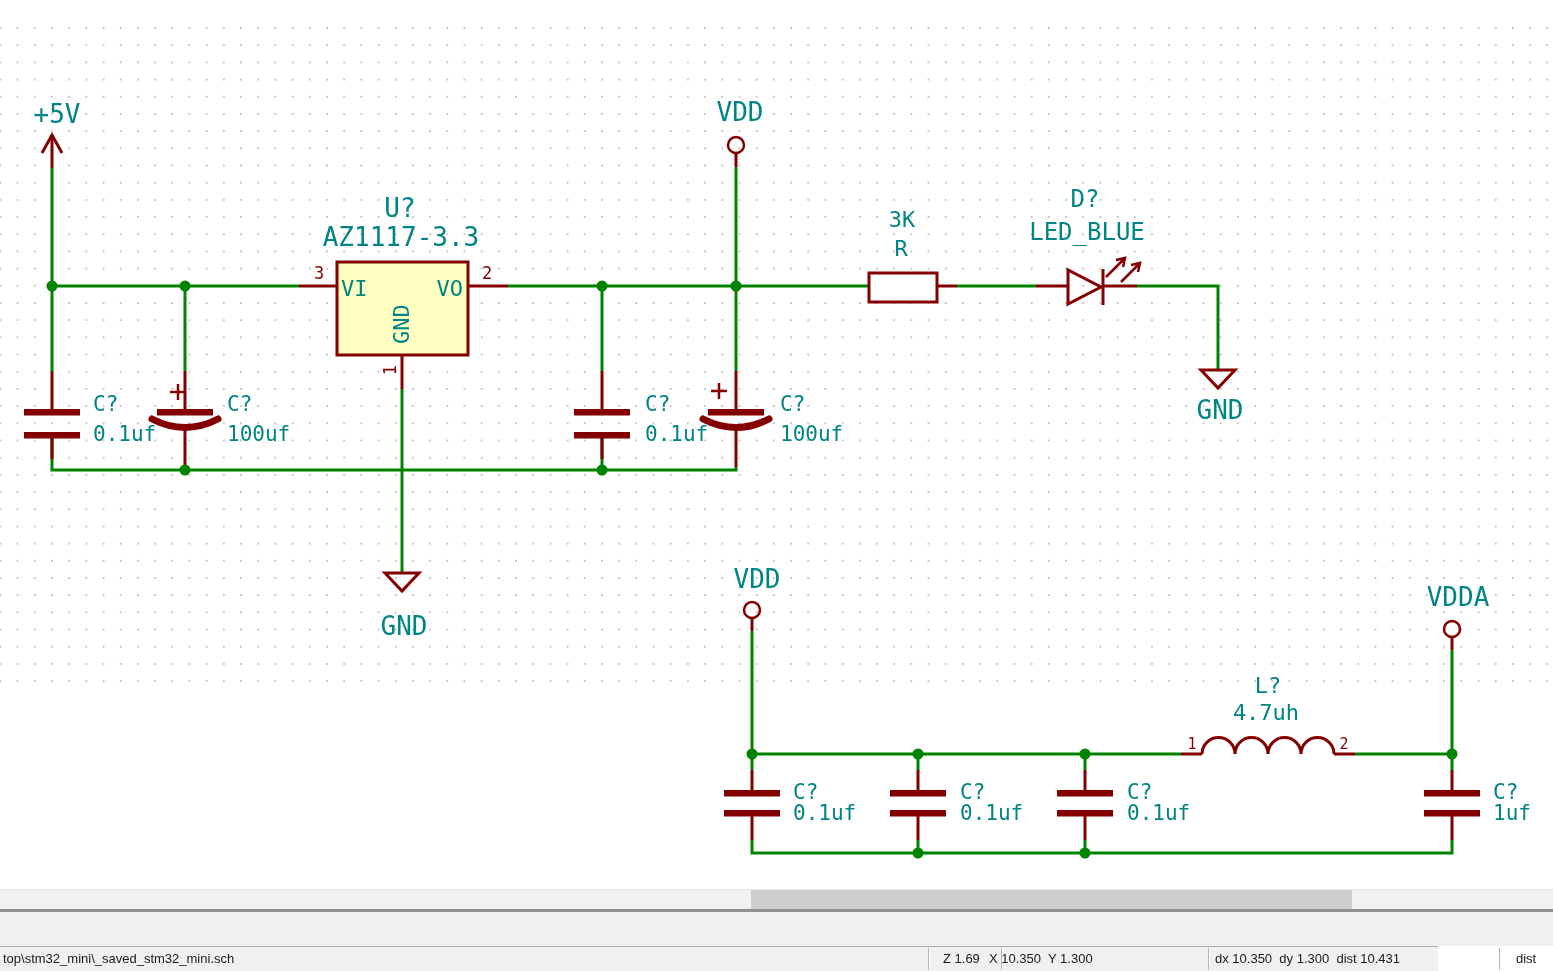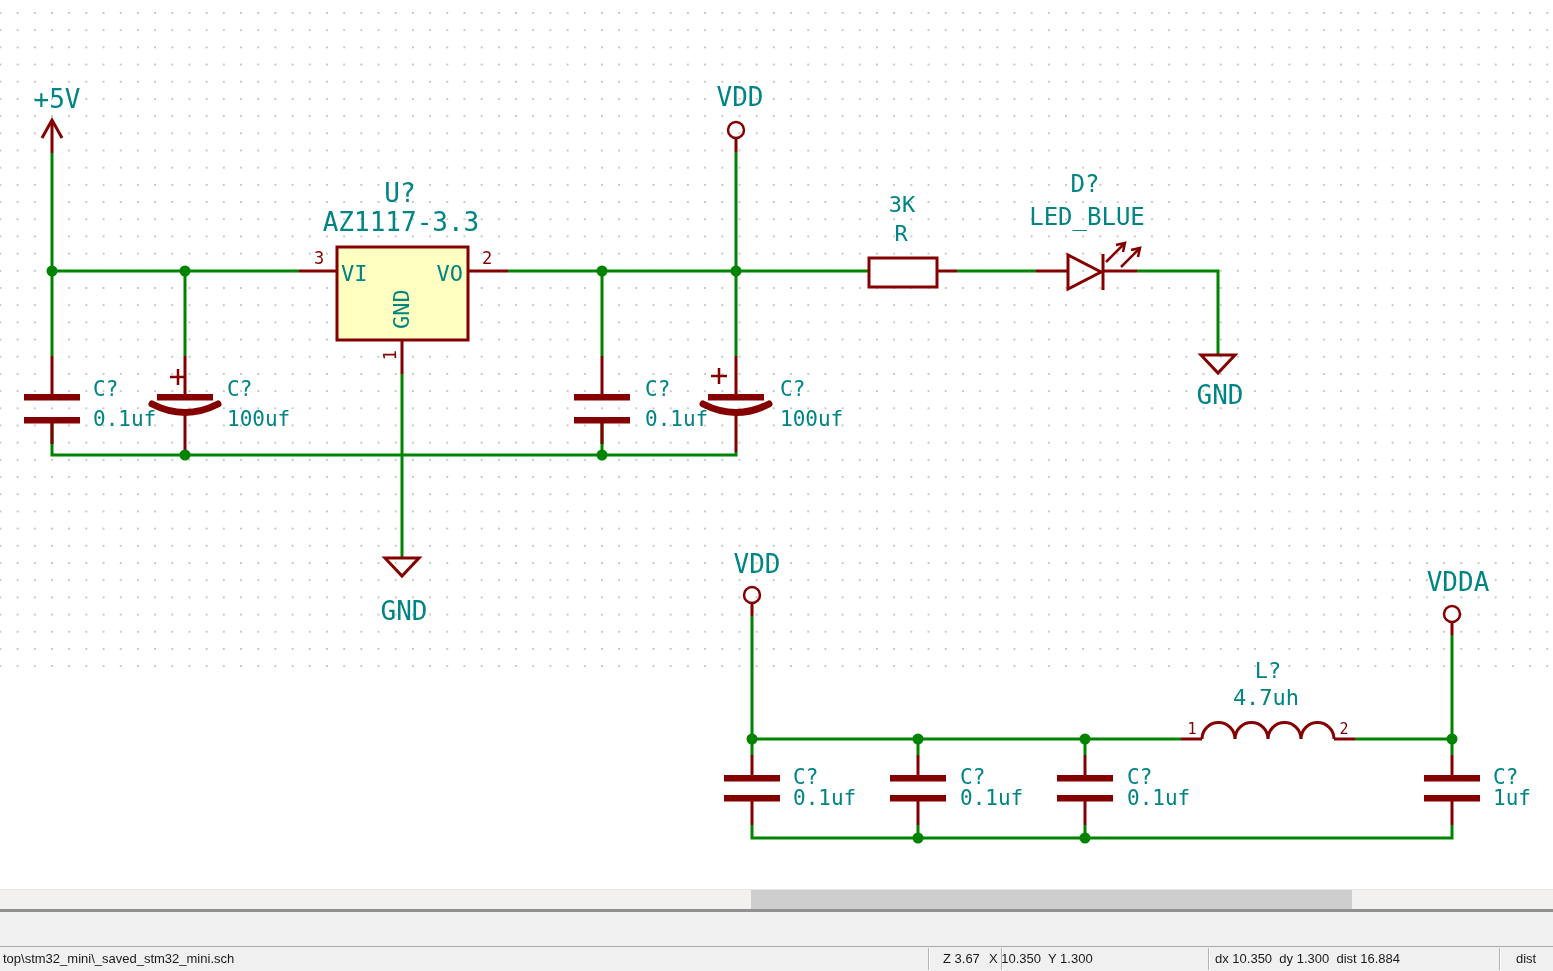--- a/index.html
+++ b/index.html
@@ -2,21 +2,21 @@
 <html><head>
 <meta charset="utf-8">
 <style>
   html,body{margin:0;padding:0;background:#ffffff;}
   #screen{
     position:relative;width:1553px;height:971px;overflow:hidden;
     background:#ffffff;font-family:"Liberation Sans",sans-serif;
   }
   
   #canvas{
-    position:absolute;left:0;top:0;width:1553px;height:680px;
+    position:absolute;left:0;top:15px;width:1553px;height:680px;
     background-color:#ffffff;
     background-image:radial-gradient(circle,#c6c6c6 1.1px,rgba(255,255,255,0) 1.1px);
     background-size:17.2px 17.2px;
     background-position:-8.2px 4.4px;
   }
   #canvas svg{position:absolute;left:0;top:0;}
   svg text{font-family:"DejaVu Sans Mono",monospace;fill:#008484;dominant-baseline:central;}
   .w{stroke:#008400;stroke-width:3;fill:none;stroke-linecap:butt;}
   .sym{stroke:#840000;stroke-width:3;fill:none;stroke-linecap:butt;}
   .sym25{stroke:#840000;stroke-width:2.5;fill:none;}
@@ -37,21 +37,21 @@
   #hscroll .thumb{
     position:absolute;left:751px;top:0;width:601px;height:20px;background:#cecece;
   }
   
   #gap-panel{
     position:absolute;left:0;top:909px;width:1553px;height:37px;
     background:#f0f0f0;border-top:3px solid #919191;box-sizing:border-box;
   }
   
   #status-bar{
-    position:absolute;left:0;top:946px;width:1553px;height:25px;
+    position:absolute;left:0;top:946px;width:1438px;height:25px;
     background:#f0f0f0;border-top:1px solid #ababab;box-sizing:border-box;
     font-size:13px;color:#1a1a1a;
   }
   .sfield{
     position:absolute;top:0;height:24px;line-height:24px;white-space:pre;
   }
   .ssep{
     position:absolute;top:1px;bottom:1px;width:1px;background:#b4b4b4;
     box-shadow:1px 0 0 #ffffff;
   }
@@ -231,22 +231,22 @@
 
   <div id="hscroll">
     <div class="thumb"></div>
   </div>
 
   <div id="gap-panel"></div>
 
   <div id="status-bar">
     <span class="sfield" style="left:3px">top\stm32_mini\_saved_stm32_mini.sch</span>
     <div class="ssep" style="left:928px"></div>
-    <span class="sfield" style="left:943px">Z 3.67</span>
+    <span class="sfield" style="left:943px">Z 1.69</span>
     <div class="ssep" style="left:1001px"></div>
     <span class="sfield" style="left:989px">X 10.350  Y 1.300</span>
     <div class="ssep" style="left:1208px"></div>
-    <span class="sfield" style="left:1215px">dx 10.350  dy 1.300  dist 16.884</span>
+    <span class="sfield" style="left:1215px">dx 10.350  dy 1.300  dist 10.431</span>
     <div class="ssep" style="left:1499px"></div>
     <span class="sfield" style="left:1516px">dist</span>
   </div>
 
 </div>
 
 </body></html>

